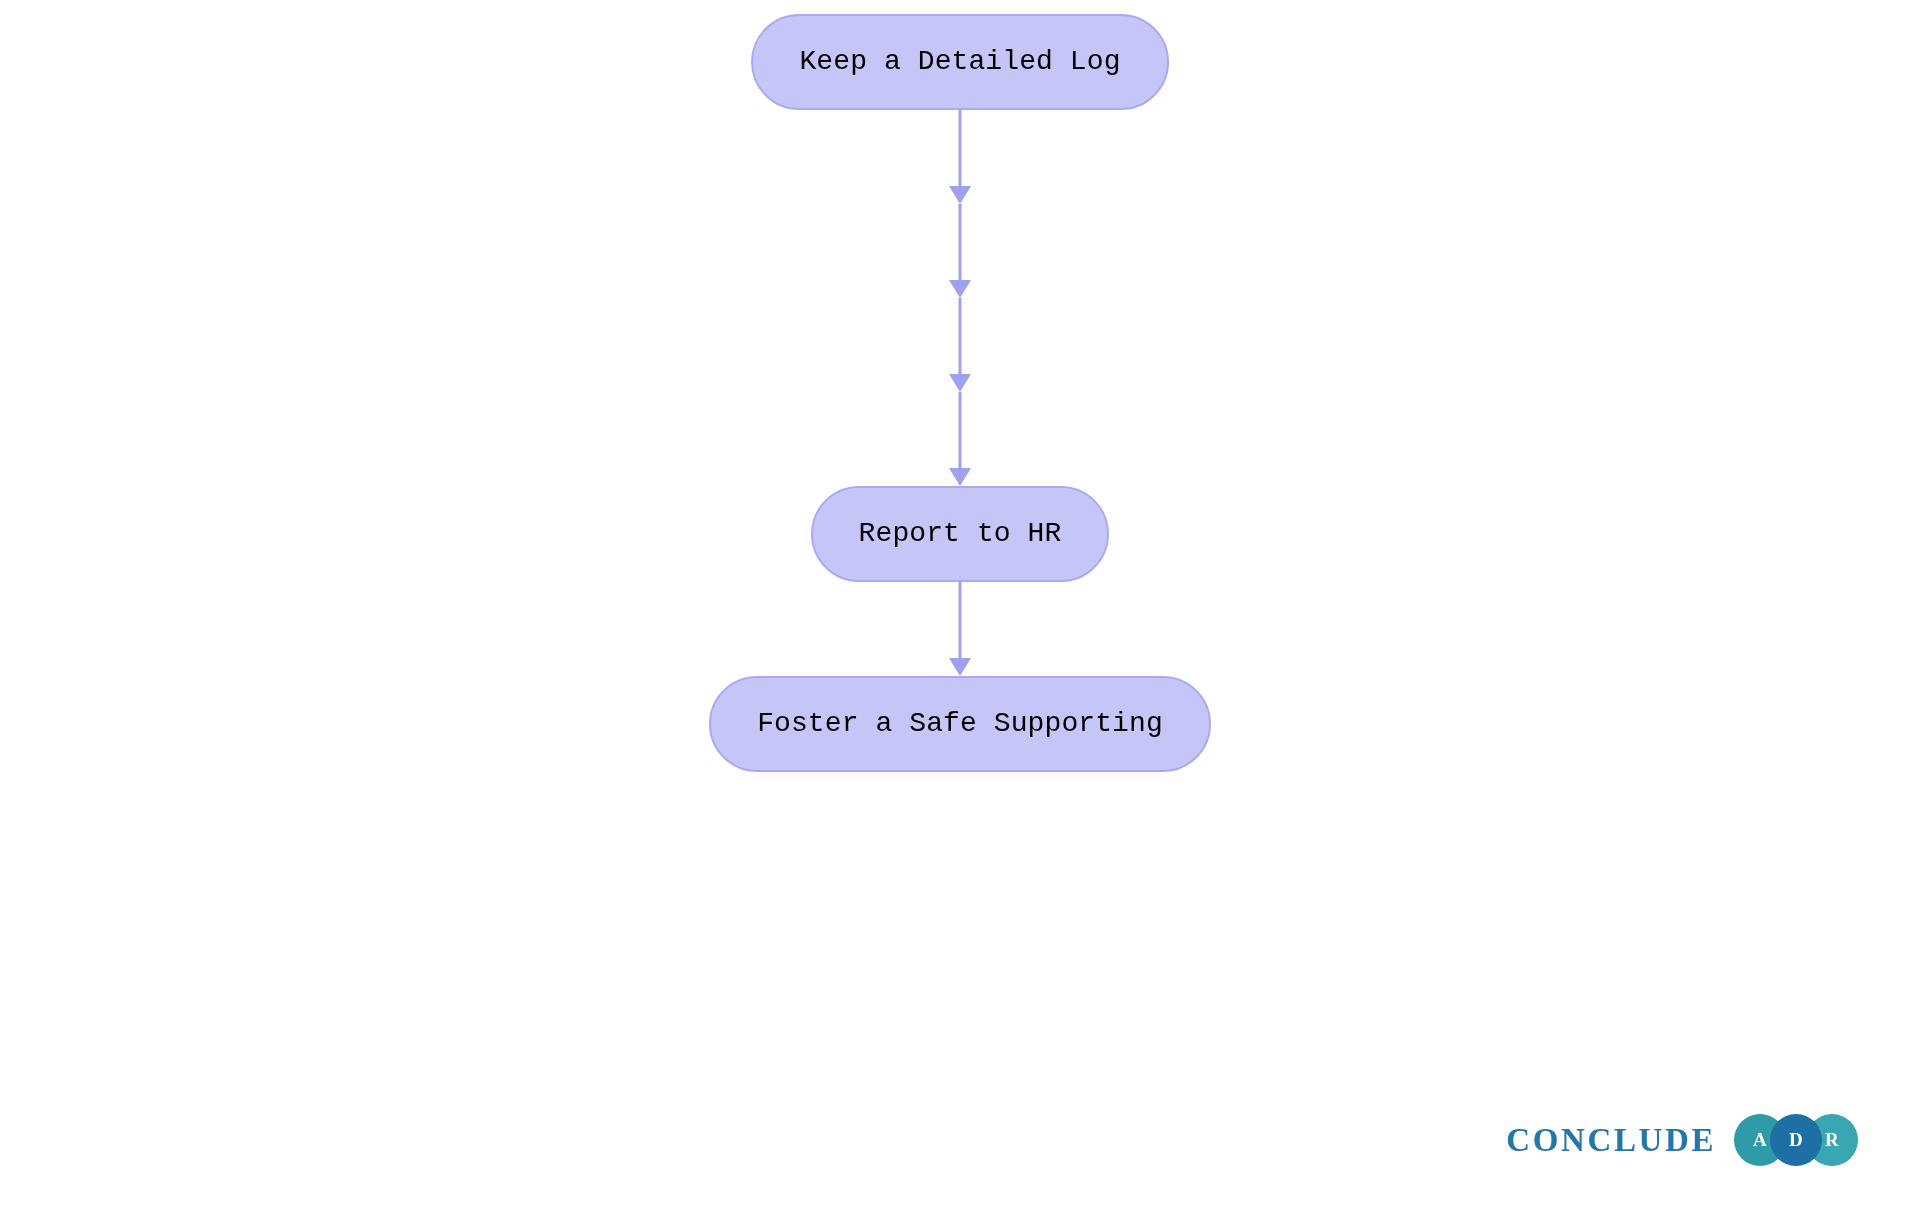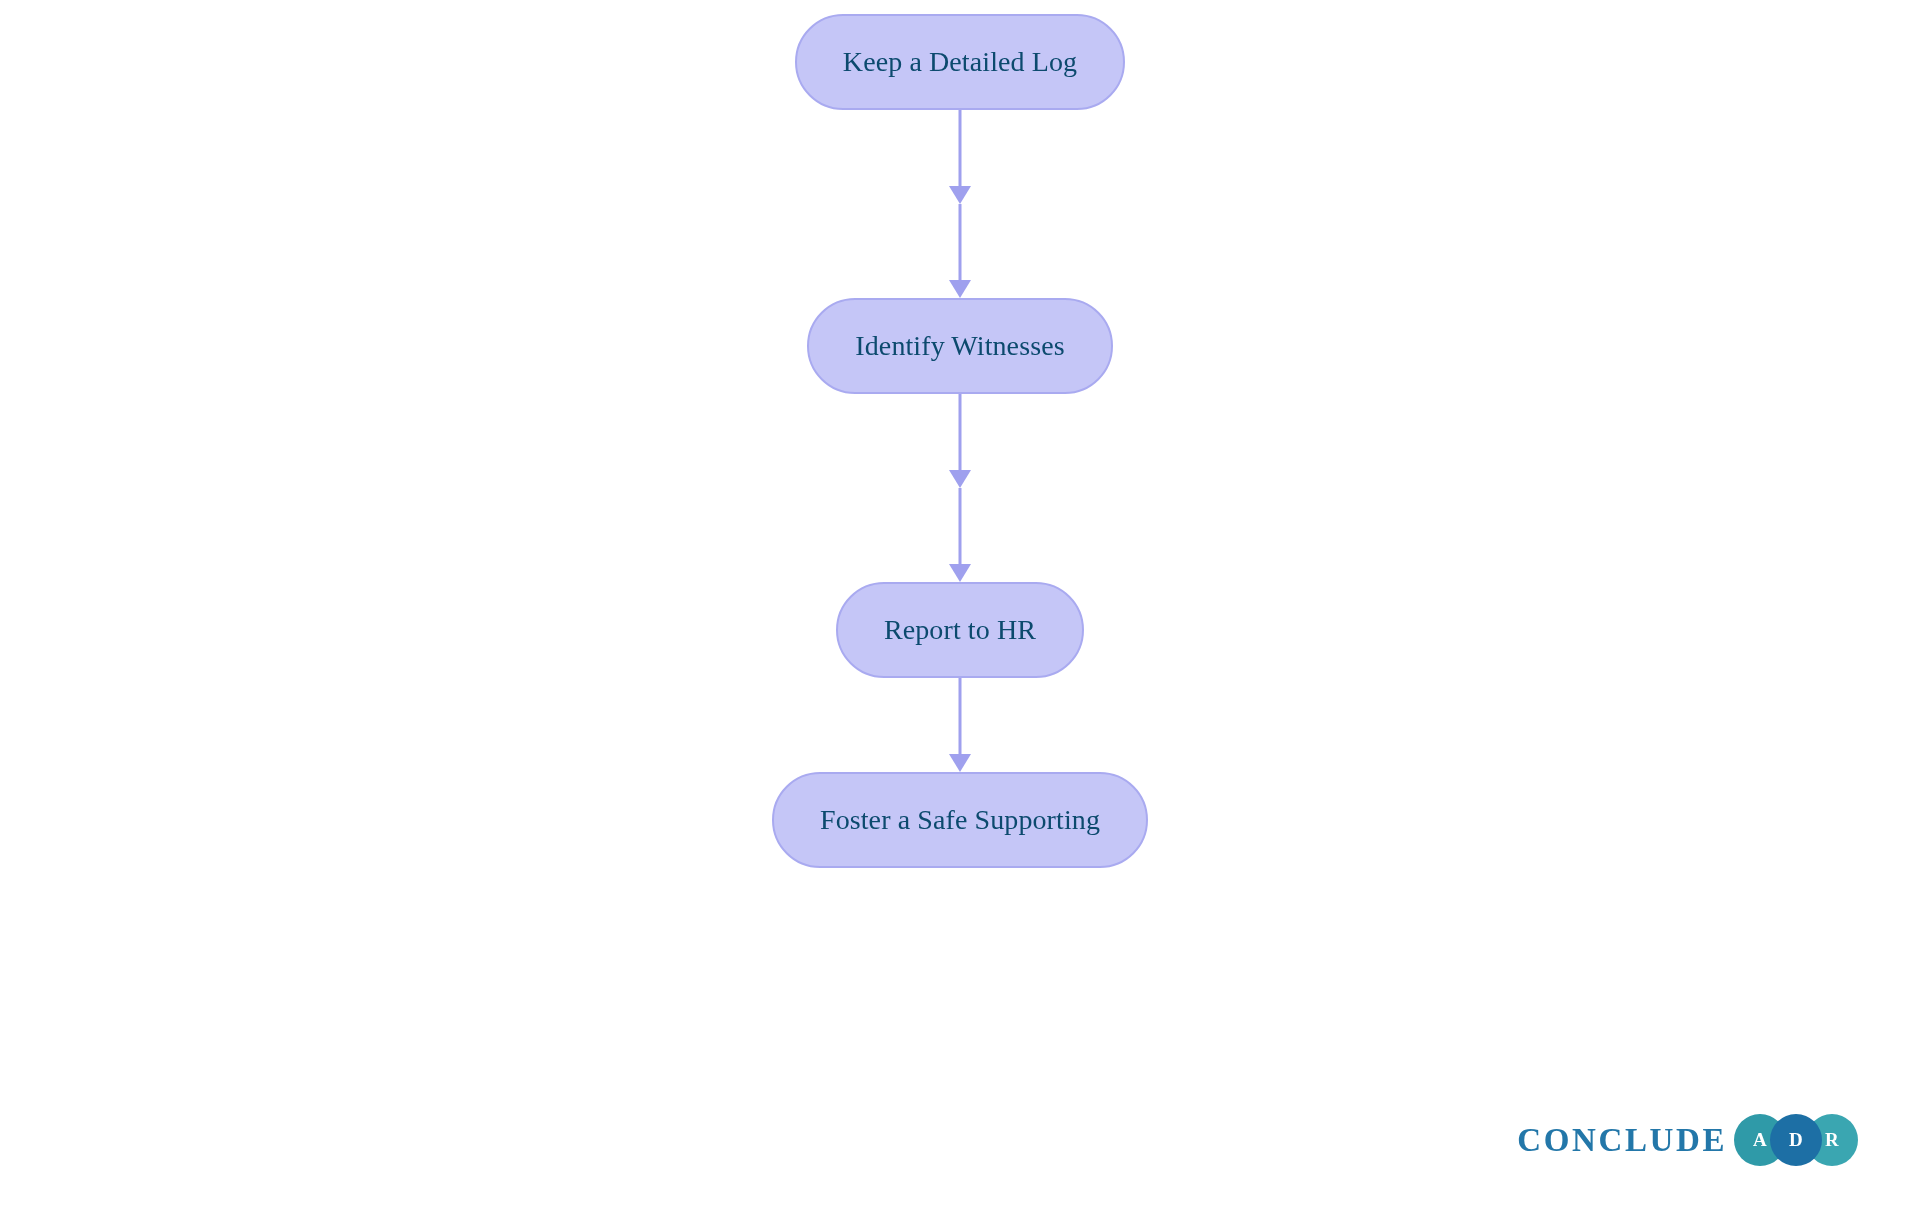--- a/index.html
+++ b/index.html
@@ -43,24 +43,24 @@
     border-radius: 48px;
     background: #c5c6f7;
     border: 2px solid #a9aaf0;
     display: flex;
     align-items: center;
     justify-content: center;
     padding: 0 46px;
     white-space: nowrap;
   }
   .node-label {
-    font-family: Liberation Serif, serif;
+    font-family: Liberation Mono, monospace;
     font-size: 28px;
     font-weight: 400;
-    color: #0c4a6e;
+    color: #000000;
     letter-spacing: 0.1px;
     line-height: 1;
   }
 
   
   .connector {
     position: relative;
     width: 22px;
     height: 94px;
     display: flex;
@@ -95,21 +95,21 @@
     display: flex;
     align-items: center;
     height: 66px;
   }
   .brand-word {
     font-family: "Liberation Serif", serif;
     font-weight: bold;
     font-size: 33px;
     letter-spacing: 2.6px;
     color: #2377a9;
-    margin-right: 7px;
+    margin-right: 18px;
     line-height: 1;
   }
   .brand-circles {
     position: relative;
     width: 124px;
     height: 52px;
   }
   .brand-circle {
     position: absolute;
     top: 0;
@@ -143,23 +143,20 @@
       <div class="connector-line"></div>
       <div class="connector-head"></div>
     </div>
 
 
     <div class="connector">
       <div class="connector-line"></div>
       <div class="connector-head"></div>
     </div>
 
-    <div class="node">
-      <span class="node-label">Identify Witnesses</span>
-    </div>
 
     <div class="connector">
       <div class="connector-line"></div>
       <div class="connector-head"></div>
     </div>
 
 
     <div class="connector">
       <div class="connector-line"></div>
       <div class="connector-head"></div>

